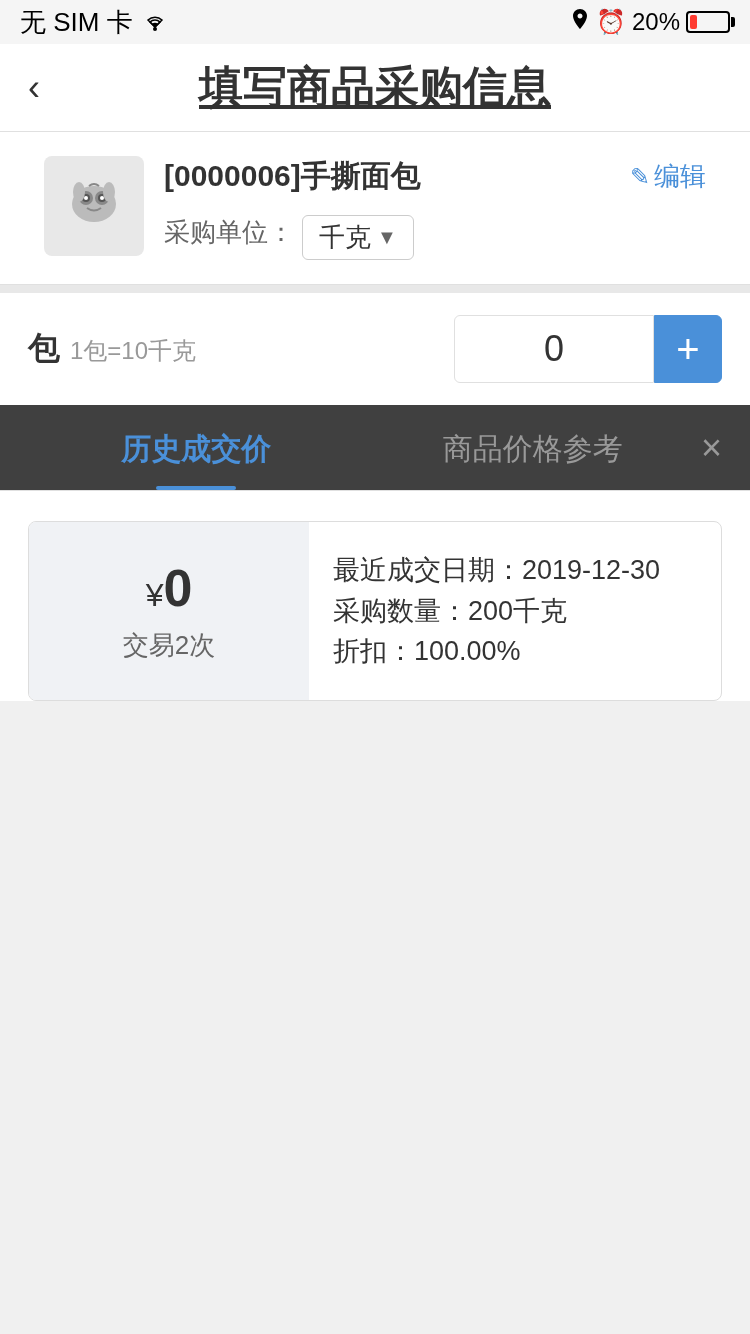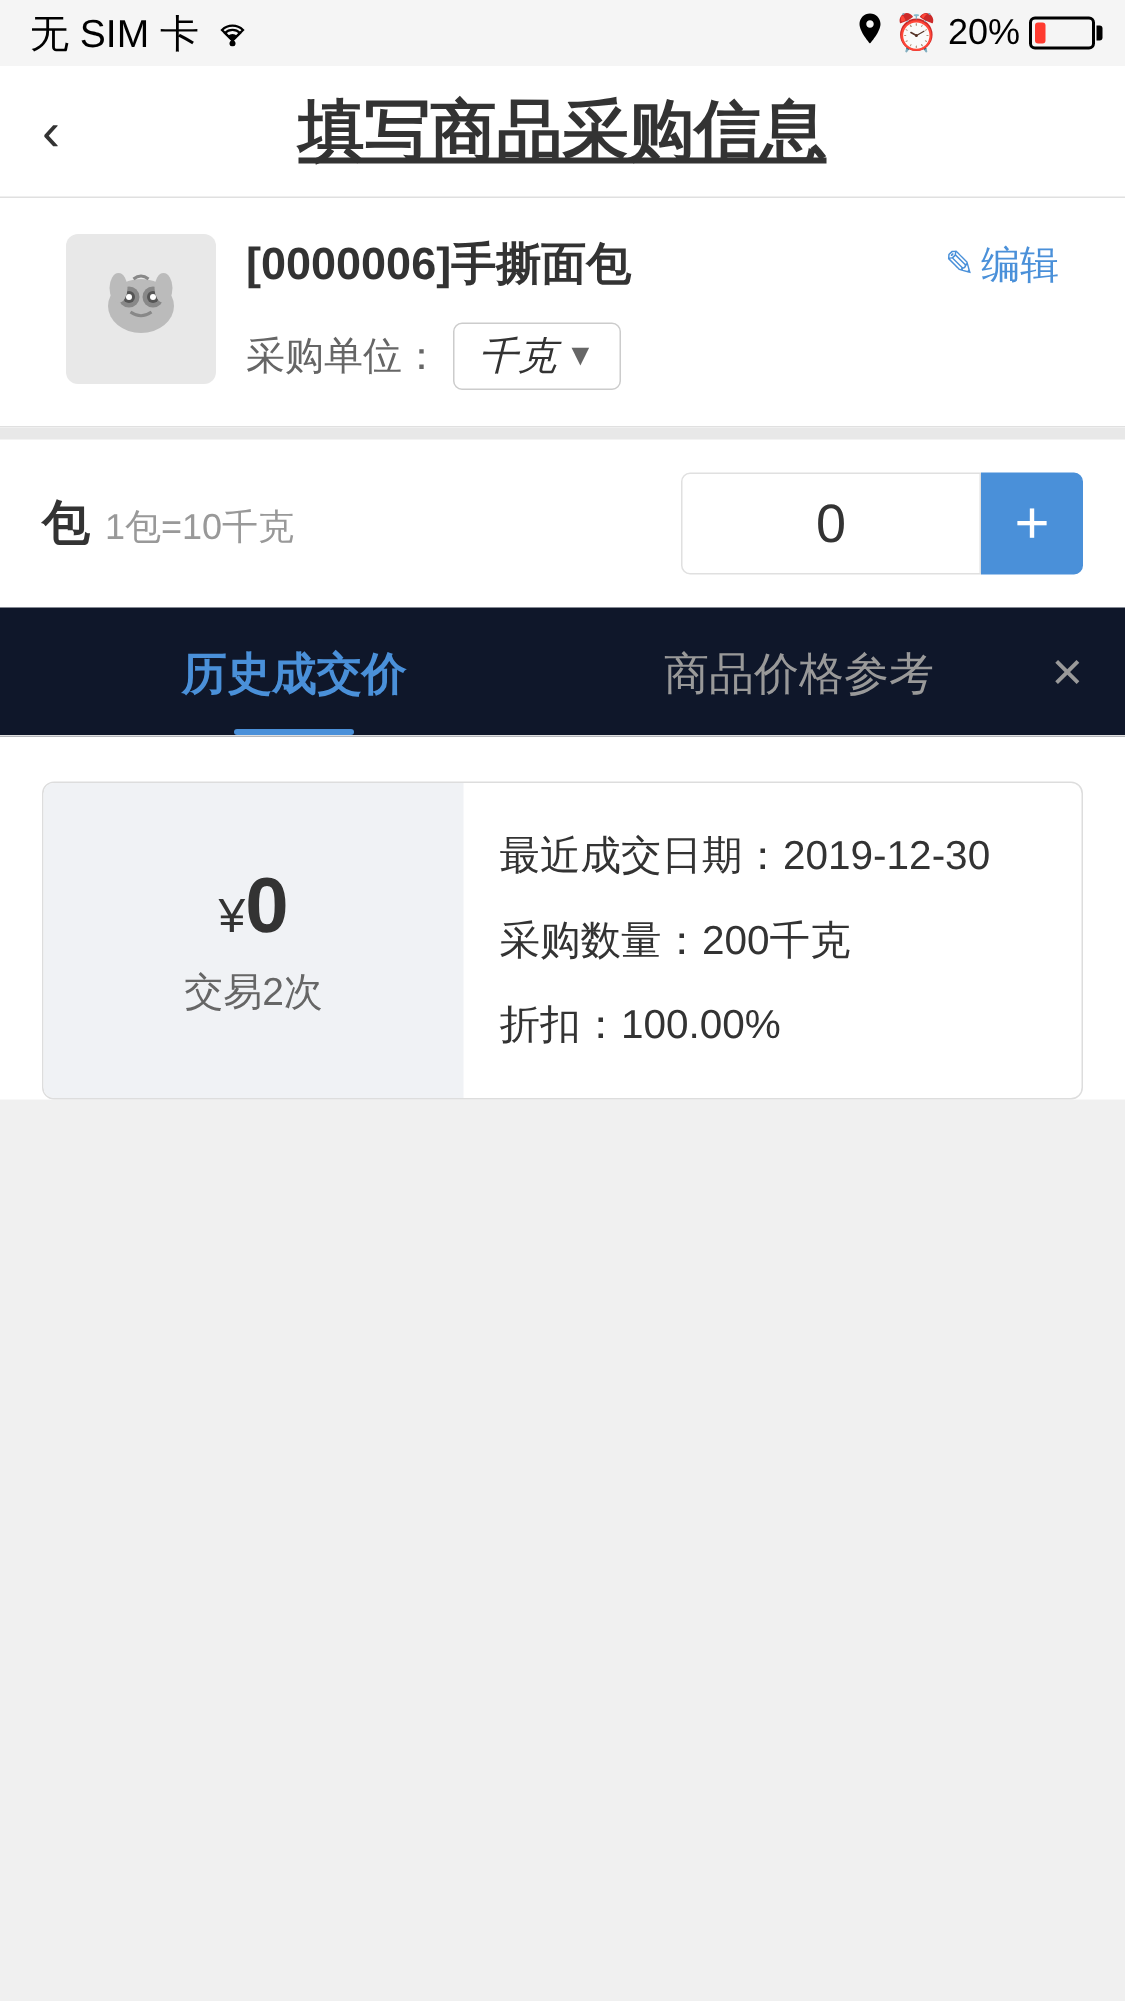--- a/index.html
+++ b/index.html
@@ -150,35 +150,34 @@
     }
     .product-unit-row {
       display: flex;
       align-items: center;
       justify-content: space-between;
     }
     .unit-label {
       font-size: 26px;
       color: #666;
       display: flex;
-      align-items: center;
+      align-items: flex-start;
       gap: 8px;
     }
     .unit-select {
       border: 1px solid #ccc;
       border-radius: 6px;
       padding: 4px 16px;
       font-size: 26px;
       color: #333;
       background: #fff;
       display: flex;
       align-items: center;
       gap: 6px;
       cursor: pointer;
-      font-style: italic;
     }
     .dropdown-arrow {
       font-size: 20px;
       color: #666;
     }
     .price-ref {
       font-size: 26px;
       color: #4a90d9;
       display: flex;
       align-items: center;
@@ -256,21 +255,21 @@
     .bottom-panel {
       background: #fff;
       margin-top: 0;
     }
 
     
     .tabs {
       display: flex;
       align-items: center;
       border-bottom: 1px solid #e0e0e0;
-      background: #0f172a;
+      background: #404040;
       padding: 0 28px;
       position: relative;
     }
     .tab-item {
       flex: 1;
       text-align: center;
       padding: 24px 0 20px;
       font-size: 30px;
       color: #999;
       cursor: pointer;
@@ -328,21 +327,20 @@
       font-size: 26px;
       color: #666;
       margin-top: 10px;
     }
     .price-right {
       flex: 1;
       padding: 28px 24px;
       display: flex;
       flex-direction: column;
       justify-content: center;
-      gap: 16px;
     }
     .price-detail-row {
       font-size: 27px;
       color: #333;
       line-height: 1.5;
     }
   </style>
 </head>
 <body>
 

